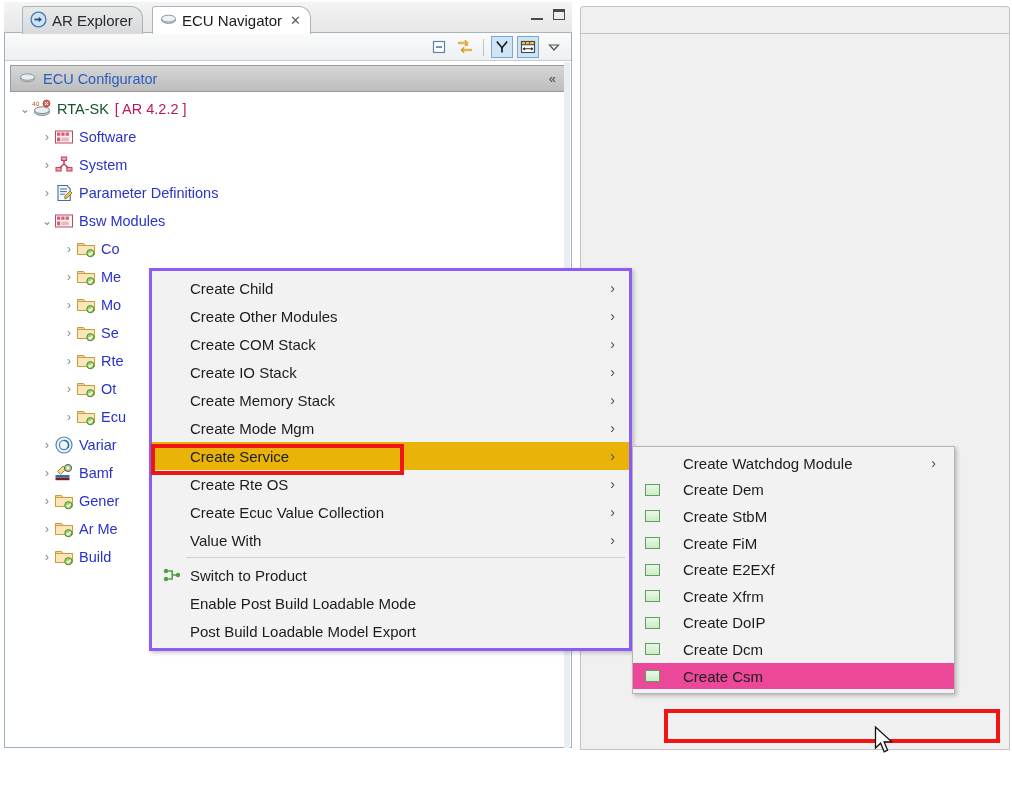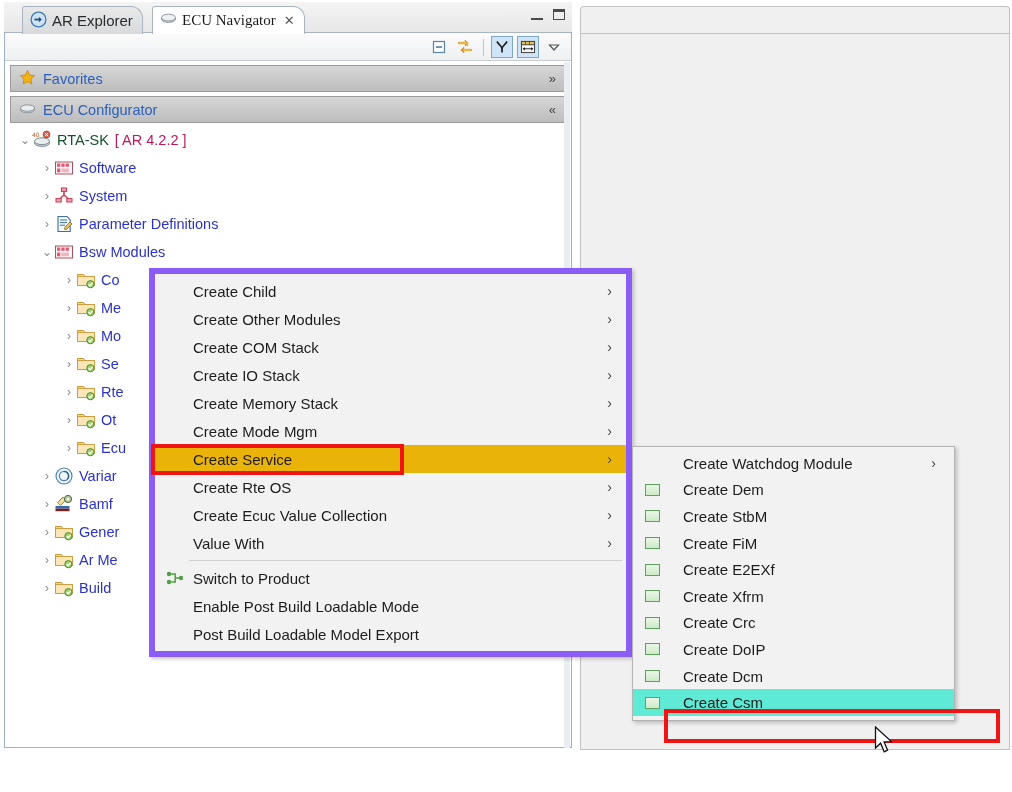--- a/index.html
+++ b/index.html
@@ -31,21 +31,20 @@
     border-radius: 3px 12px 0 0;
   }
   .tab.inactive {
     background: linear-gradient(to bottom,#e8e8e8,#d8dadd);
     color: #2a2a2a;
   }
   .tab.active {
     background: #ffffff;
     color: #1a1a1a;
     z-index: 4;
-    font-family: Liberation Serif, serif;
   }
   .tab-ar { left: 18px; z-index: 1; }
   .tab-ecu { left: 148px; z-index: 3; }
   .tab-fs { left: 310px; z-index: 2; }
   .tab-close {
     font-size: 13px; color: #5a5a5a; margin-left: 3px;
     line-height: 1; cursor: pointer;
   }
   .win-btns {
     position: absolute; right: 7px; top: 7px;
@@ -135,21 +134,21 @@
     position: absolute; left: 0; top: 31px; width: 430px; height: 717px;
     background: #f0f0f0;
     border: 1px solid #c3c3c3;
     box-sizing: border-box;
   }
 
   
   .ctxmenu {
     position: absolute; left: 149px; top: 268px; width: 483px;
     background: #f2f2f2;
-    border: 6px solid #8b5cf6;
+    border: 3px solid #8b5cf6;
     box-shadow: 2px 2px 4px rgba(0,0,0,0.22);
     padding: 3px 0 3px 0;
     z-index: 30;
     box-sizing: border-box;
   }
   .mi {
     position: relative; height: 28px; display: flex; align-items: center;
     font-size: 15px; color: #1c1c1c; padding-left: 38px; box-sizing: border-box;
   }
   .mi.hl { background: #eab308; }
@@ -169,21 +168,21 @@
     border: 1px solid #b4b4b4;
     box-shadow: 2px 2px 4px rgba(0,0,0,0.22);
     padding: 3px 0 4px 0;
     z-index: 31;
     box-sizing: border-box;
   }
   .smi {
     position: relative; height: 26.6px; display: flex; align-items: center;
     font-size: 15px; color: #1c1c1c; padding-left: 50px; box-sizing: border-box;
   }
-  .smi.hl { background: #5eead4; text-decoration: underline; }
+  .smi.hl { background: #ec4899; }
   .smi .arrow { position: absolute; right: 18px; font-size: 14px; color: #4a4a4a; line-height: 1; }
   .chkbox {
     position: absolute; left: 12px; top: 50%; transform: translateY(-50%);
     width: 15px; height: 12px; box-sizing: border-box;
     border: 1.5px solid #5ea05e;
     background: linear-gradient(to bottom,#e9f7e6,#cdeac7);
   }
 
   
   .redbox {
@@ -279,29 +278,20 @@
             </svg>
           </div>
           <div class="tb-btn">
             <svg width="16" height="14" viewBox="0 0 16 14">
               <path d="M3.5 5 H12.5 L8 10 Z" fill="none" stroke="#555" stroke-width="1.2"></path>
             </svg>
           </div>
         </div>
       </div>
 
-      <div class="section-hdr">
-        <span>
-          <svg width="17" height="17" viewBox="0 0 17 17">
-            <path d="M8.5 1.5 L10.6 6.1 L15.6 6.7 L11.9 10.1 L12.9 15 L8.5 12.5 L4.1 15 L5.1 10.1 L1.4 6.7 L6.4 6.1 Z" fill="#f5b214" stroke="#c98b06" stroke-width="0.9"></path>
-          </svg>
-        </span>
-        <span>Favorites</span>
-        <span class="chev">»</span>
-      </div>
 
       <div class="section-hdr">
         <span>
           <svg width="17" height="17" viewBox="0 0 17 17">
             <ellipse cx="8.5" cy="9.6" rx="7" ry="3.2" fill="#cdd4da" stroke="#8d979f" stroke-width="1"></ellipse>
             <ellipse cx="8.5" cy="8.1" rx="7" ry="3.2" fill="#e9edef" stroke="#8d979f" stroke-width="1"></ellipse>
           </svg>
         </span>
         <span>ECU Configurator</span>
         <span class="chev">«</span>
@@ -588,24 +578,20 @@
       <div class="smi">
         <span class="chkbox"></span>
         <span>Create E2EXf</span>
       </div>
       <div class="smi">
         <span class="chkbox"></span>
         <span>Create Xfrm</span>
       </div>
       <div class="smi">
         <span class="chkbox"></span>
-        <span>Create Crc</span>
-      </div>
-      <div class="smi">
-        <span class="chkbox"></span>
         <span>Create DoIP</span>
       </div>
       <div class="smi">
         <span class="chkbox"></span>
         <span>Create Dcm</span>
       </div>
       <div class="smi hl">
         <span class="chkbox"></span>
         <span>Create Csm</span>
       </div>

